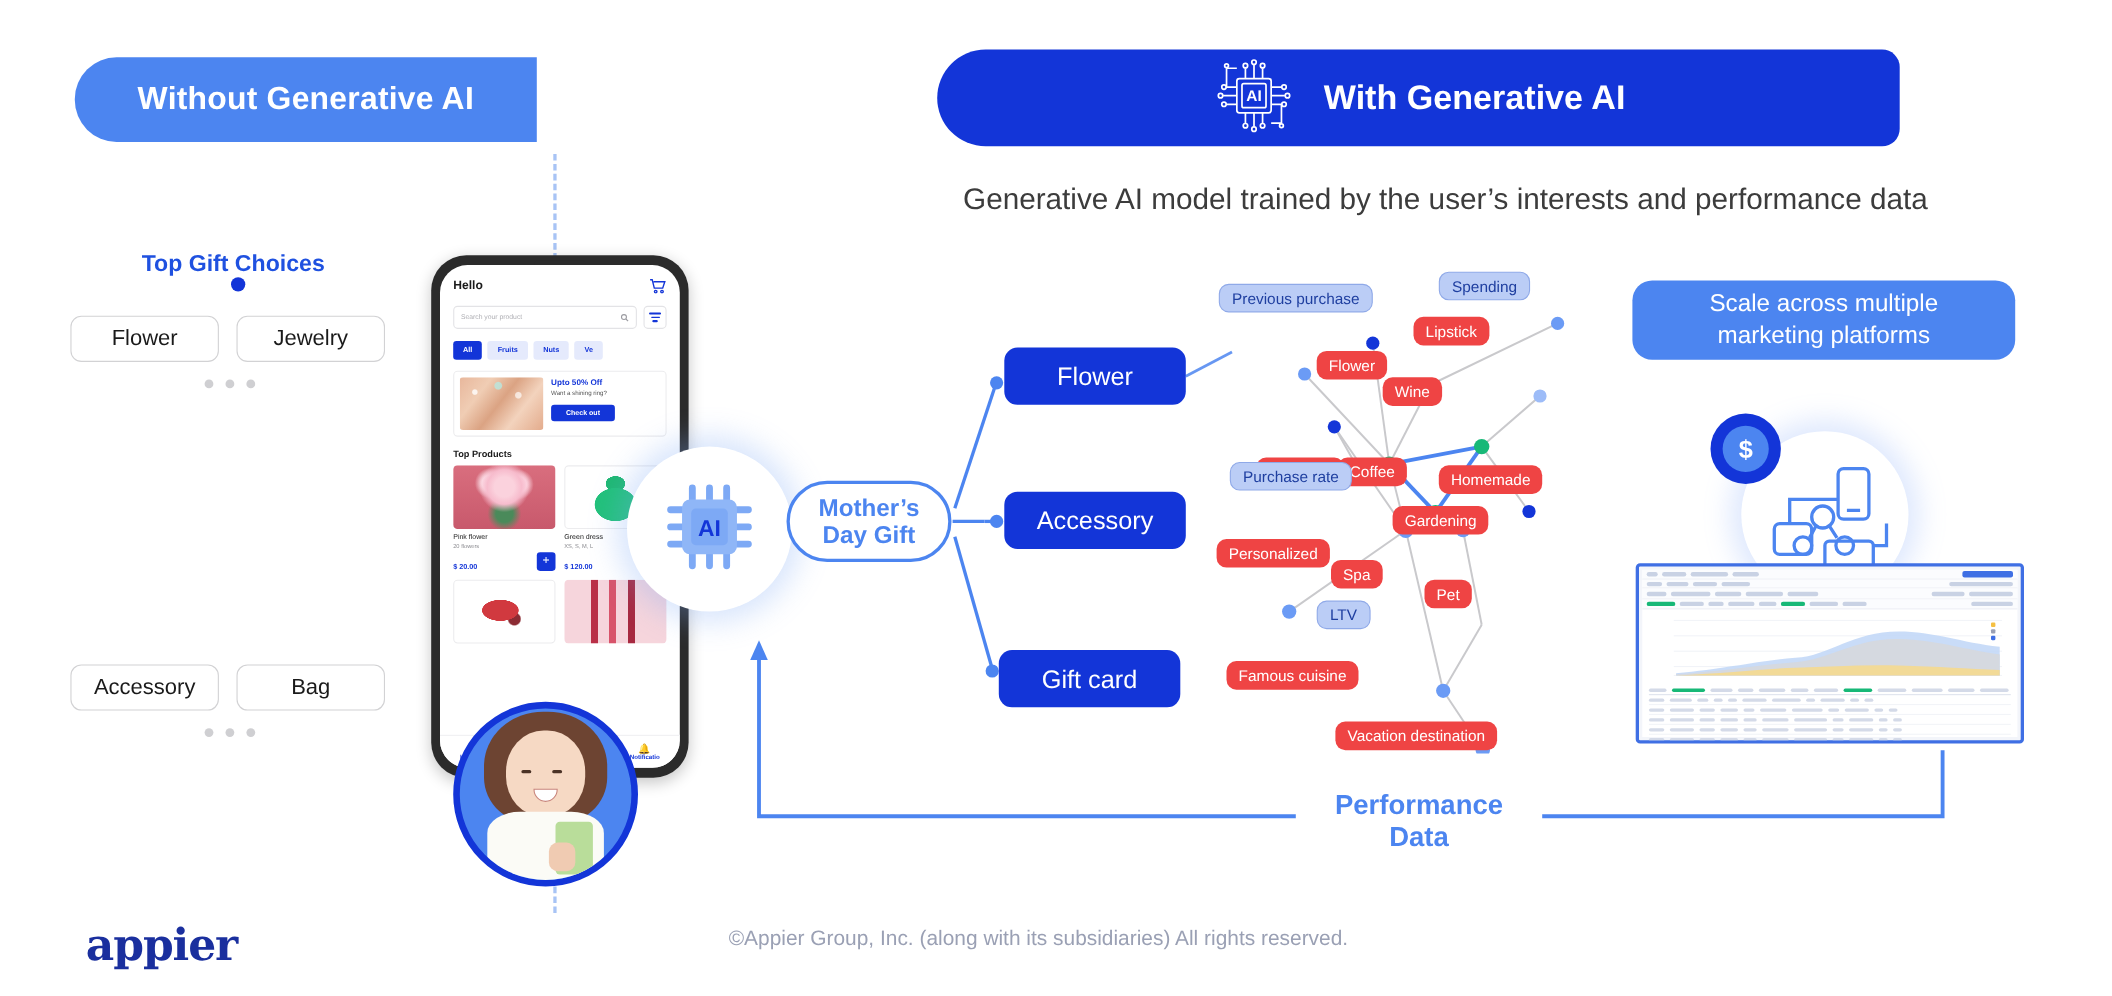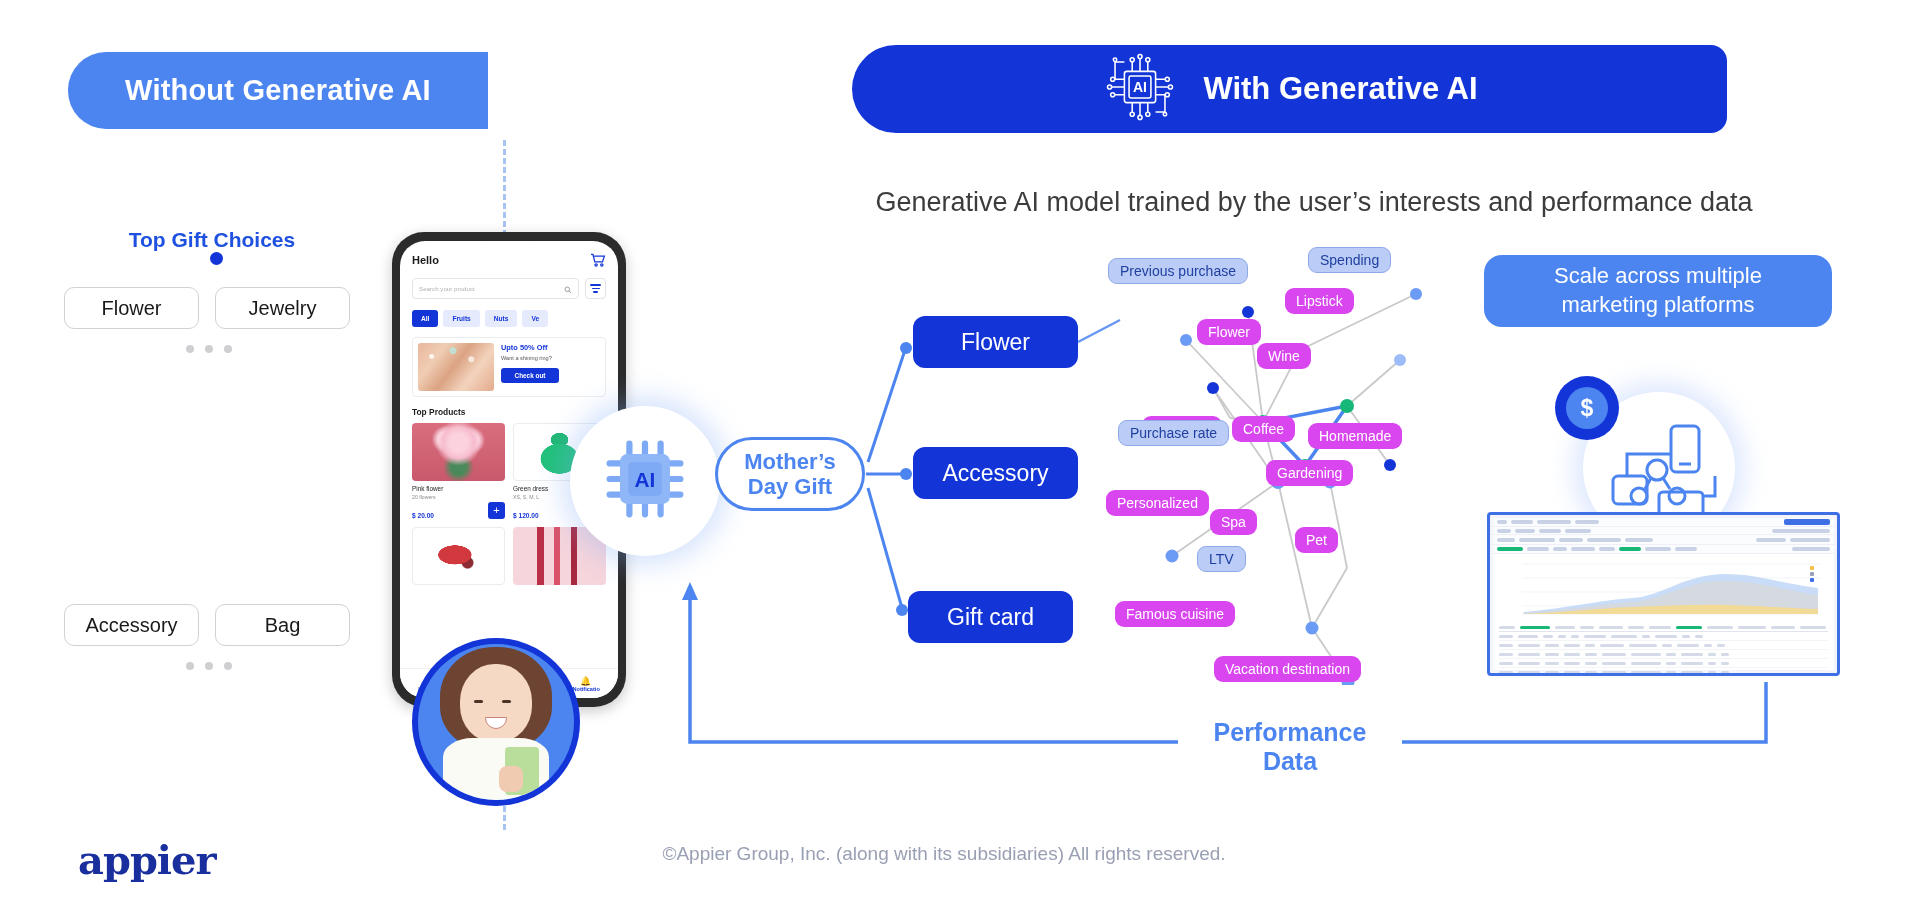--- a/index.html
+++ b/index.html
@@ -30,21 +30,21 @@
   .banner-right {
     position: absolute; left: 852px; top: 45px; width: 875px; height: 88px;
     background: #1335d8;
     border-radius: 44px 16px 16px 44px;
     display: flex; align-items: center; justify-content: center; gap: 24px;
   }
   .banner-right .txt { color: #fff; font-size: 31px; font-weight: bold; }
   .chip-circuit { width: 78px; height: 78px; }
 
   .subtitle {
-    position: absolute; left: 814px; top: 187px; width: 1000px;
+    position: absolute; left: 814px; top: 166px; width: 1000px;
     text-align: center; font-size: 27px; color: #3c3c3c;
   }
 
   
   .fgroup { position: absolute; left: 64px; }
   .fg-head { display: flex; align-items: center; flex-direction: column; }
   .fg-title { color: #1f51e0; font-size: 21px; font-weight: bold; white-space: nowrap; }
   .fg-dot { width: 13px; height: 13px; border-radius: 50%; background: #1335d8; margin-left: 8px; flex: 0 0 auto; }
   .fg-line { height: 3px; background: #1335d8; flex: 1 1 auto; margin-left: 4px; }
   .fg-chips { display: flex; gap: 16px; margin-top: 19px; }
@@ -221,21 +221,21 @@
   .on3 { left: 908px; top: 591px; width: 165px; }
 
   
   .graph { position: absolute; left: 1100px; top: 270px; width: 380px; height: 415px; }
   .graph svg { position: absolute; left: 0; top: 0; }
   .gnode {
     position: absolute; border-radius: 9px; height: 26px; padding: 0 11px;
     display: flex; align-items: center; justify-content: center;
     font-size: 14px; white-space: nowrap;
   }
-  .gnode.dark { background: #d946ef; color: #fff; }
+  .gnode.dark { background: #ef4444; color: #fff; }
   .gnode.light { background: #bbcdf6; color: #1f3fa0; border: 1.5px solid #8fa9e8; }
 
   
   .banner-scale {
     position: absolute; left: 1484px; top: 255px; width: 348px; height: 72px;
     background: #4c85f0; border-radius: 18px 18px 18px 18px;
     display: flex; align-items: center; justify-content: center; text-align: center;
     color: #fff; font-size: 22px; line-height: 1.3;
   }
   .dev-circle {
@@ -541,21 +541,21 @@
       <circle cx="212" cy="358" r="6.5" fill="#6b9bf5"></circle>
       <circle cx="248" cy="412" r="6.5" fill="#6b9bf5"></circle>
     </svg>
 
     <div class="gnode light" style="left:8px;top:-12px;">Previous purchase</div>
     <div class="gnode light" style="left:208px;top:-23px;">Spending</div>
     <div class="gnode dark" style="left:185px;top:18px;">Lipstick</div>
     <div class="gnode dark" style="left:97px;top:49px;">Flower</div>
     <div class="gnode dark" style="left:157px;top:73px;">Wine</div>
     <div class="gnode dark" style="left:42px;top:105px;margin-top:41px;">Cosmetic</div>
-    <div class="gnode dark" style="left:132px;top:146px;">Coffee</div>
+    <div class="gnode dark" style="left:116px;top:146px;">Coffee</div>
     <div class="gnode dark" style="left:208px;top:153px;">Homemade</div>
     <div class="gnode light" style="left:18px;top:150px;">Purchase rate</div>
     <div class="gnode dark" style="left:166px;top:190px;">Gardening</div>
     <div class="gnode dark" style="left:6px;top:220px;">Personalized</div>
     <div class="gnode dark" style="left:110px;top:239px;">Spa</div>
     <div class="gnode dark" style="left:195px;top:257px;">Pet</div>
     <div class="gnode light" style="left:97px;top:276px;">LTV</div>
     <div class="gnode dark" style="left:15px;top:331px;">Famous cuisine</div>
     <div class="gnode dark" style="left:114px;top:386px;">Vacation destination</div>
   </div>

